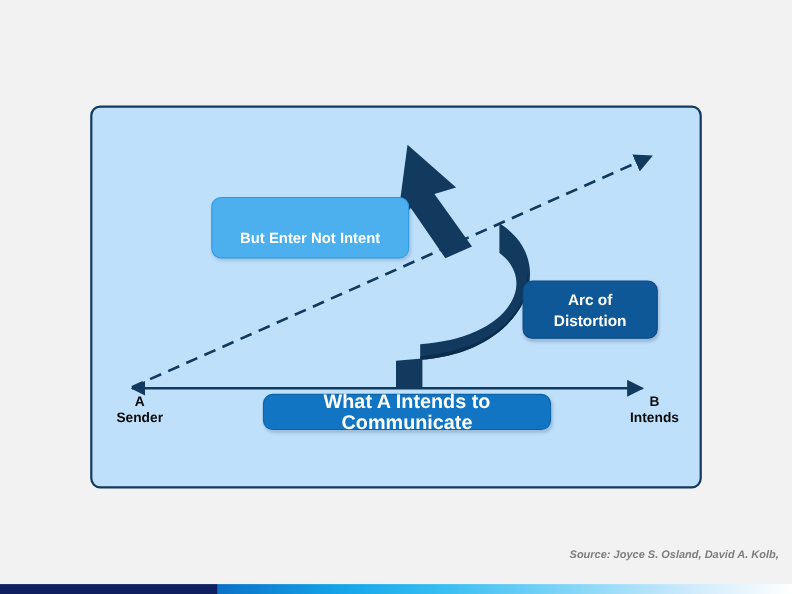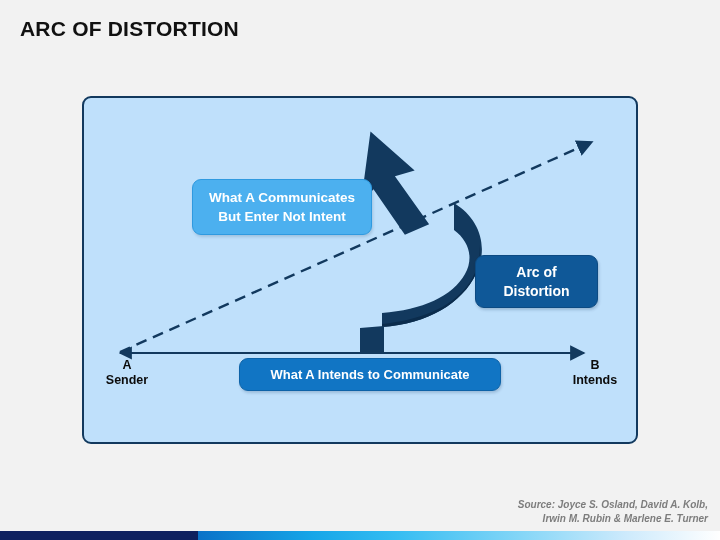--- a/index.html
+++ b/index.html
@@ -96,21 +96,21 @@
     box-shadow: 1px 2px 3px rgba(10,40,80,0.22);
   }
 
   #box-intends {
     left: 155px;
     top: 260px;
     width: 262px;
     height: 33px;
     background: #1175c4;
     border: 1px solid #0d63a8;
-    font-size: 13px;
+    font-size: 18px;
     box-shadow: 1px 2px 3px rgba(10,45,90,0.2);
   }
 
   
   .axis-label {
     position: absolute;
     text-align: center;
     color: #0b0b0b;
     font-weight: bold;
     font-size: 12.5px;
@@ -173,21 +173,20 @@
     top: 0;
     width: 72.5%;
     height: 9px;
     background: linear-gradient(to right, #0a72c8 0%, #16a6e8 22%, #35bdf2 38%, #85d6f7 62%, #cdeafc 82%, #ffffff 100%);
   }
 </style>
 </head>
 <body>
 
 <div id="header">
-  <div id="page-title">ARC OF DISTORTION</div>
 </div>
 
 <div id="diagram-panel">
 
   <svg id="diagram-svg" viewBox="0 0 556 348" xmlns="http://www.w3.org/2000/svg">
     <defs>
       <marker id="arrow-solid" viewBox="0 0 10 10" refX="9" refY="5" markerWidth="7" markerHeight="7" orient="auto-start-reverse">
         <path d="M 0 0 L 10 5 L 0 10 z" fill="#12395e"></path>
       </marker>
       <marker id="arrow-dashed" viewBox="0 0 10 10" refX="9" refY="5" markerWidth="7" markerHeight="7" orient="auto-start-reverse">
@@ -241,21 +240,21 @@
                L 372 130
                L 349 143
                L 313 101
                L 302 117
                Z" fill="#12395e" transform="translate(-23,-8) rotate(6 330 95)"></path>
     </g>
   </svg>
 
   <div class="db-box" id="box-communicates">
     <div>
-      <span>What A Communicates</span><br>
+      <br>
       <span>But Enter Not Intent</span>
     </div>
   </div>
 
   <div class="db-box" id="box-arc">
     <div>
       <span>Arc of</span><br>
       <span>Distortion</span>
     </div>
   </div>
@@ -271,19 +270,18 @@
 
   <div class="axis-label" id="label-receiver">
     <span class="axis-point">B</span>
     <span class="axis-role">Intends</span>
   </div>
 
 </div>
 
 <div id="source-credit">
   <span>Source: Joyce S. Osland, David A. Kolb,</span>
-  <span>Irwin M. Rubin &amp; Marlene E. Turner</span>
 </div>
 
 <div id="bottom-bar">
   <div id="bottom-bar-dark"></div>
   <div id="bottom-bar-gradient"></div>
 </div>
 
 </body></html>

